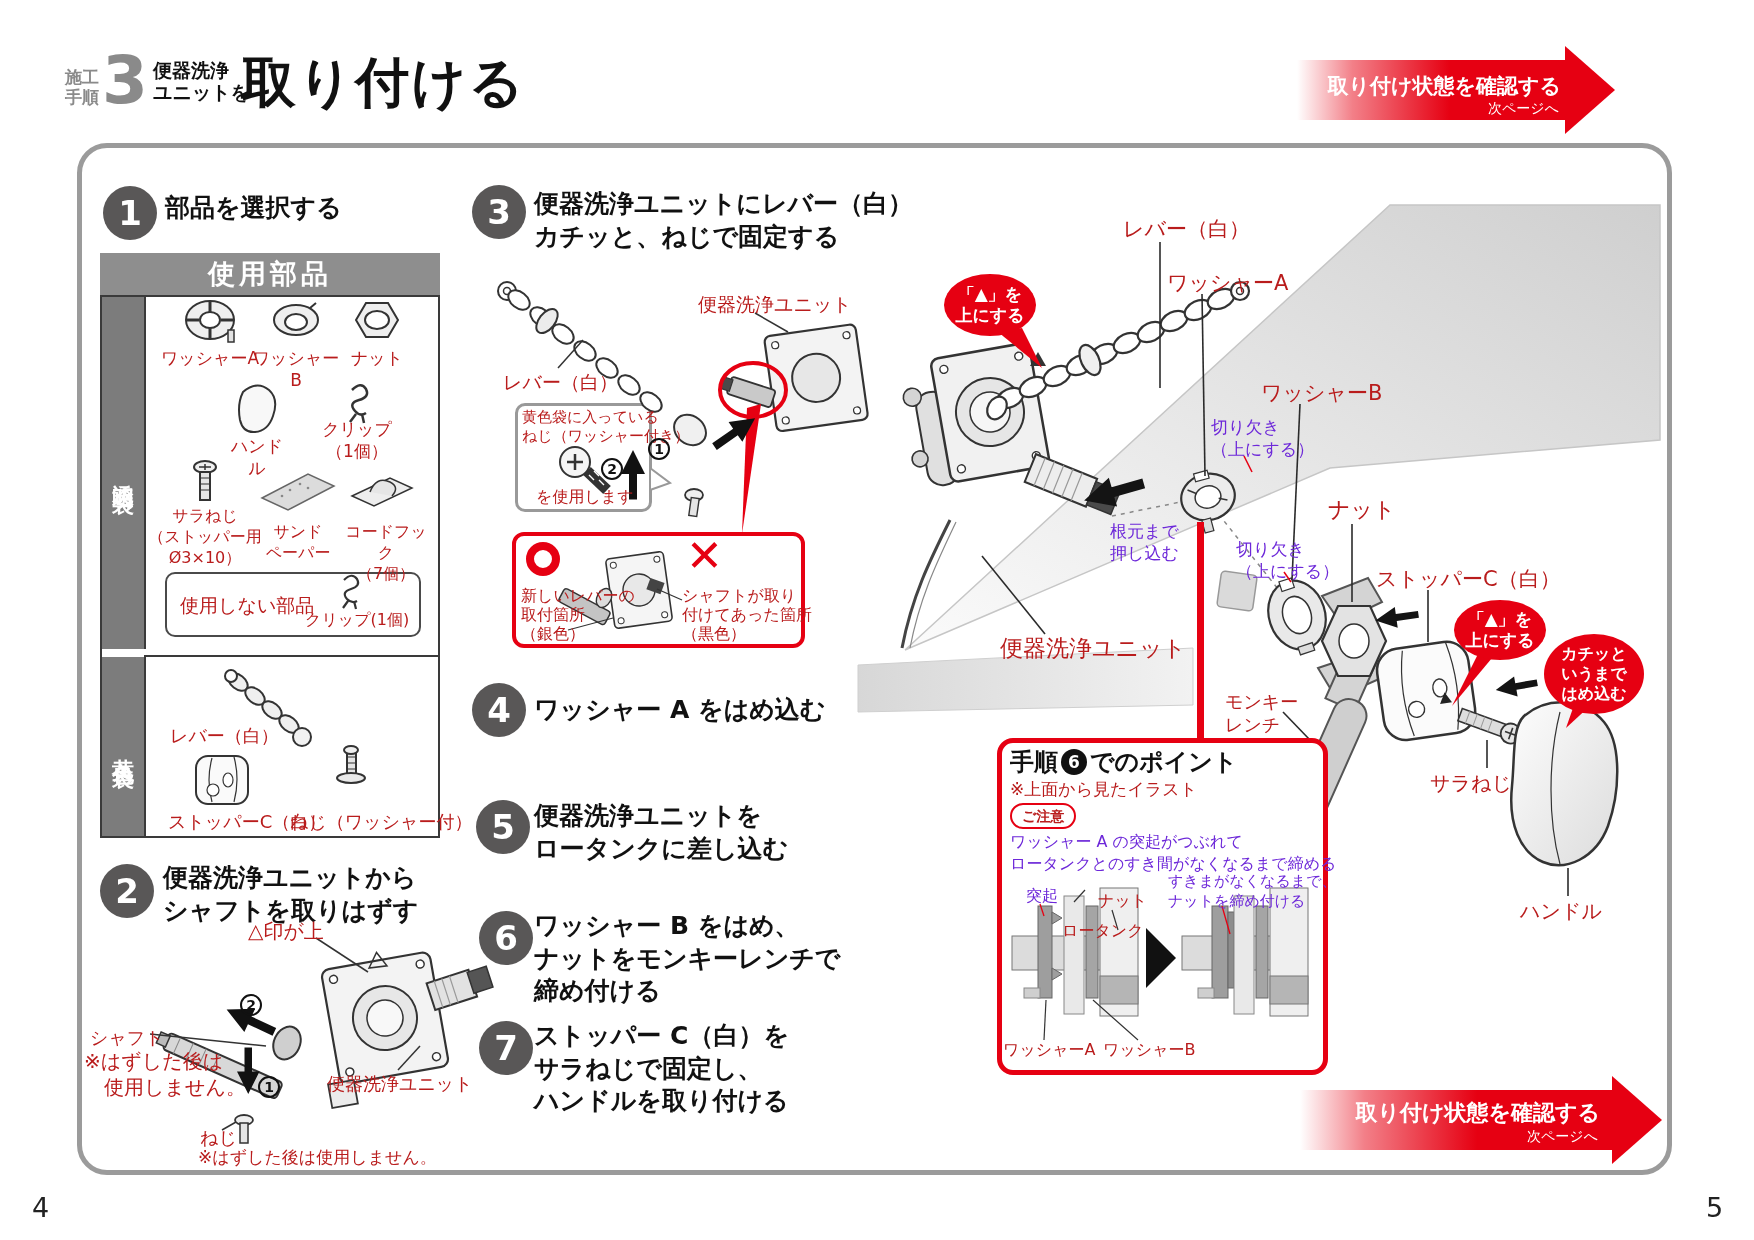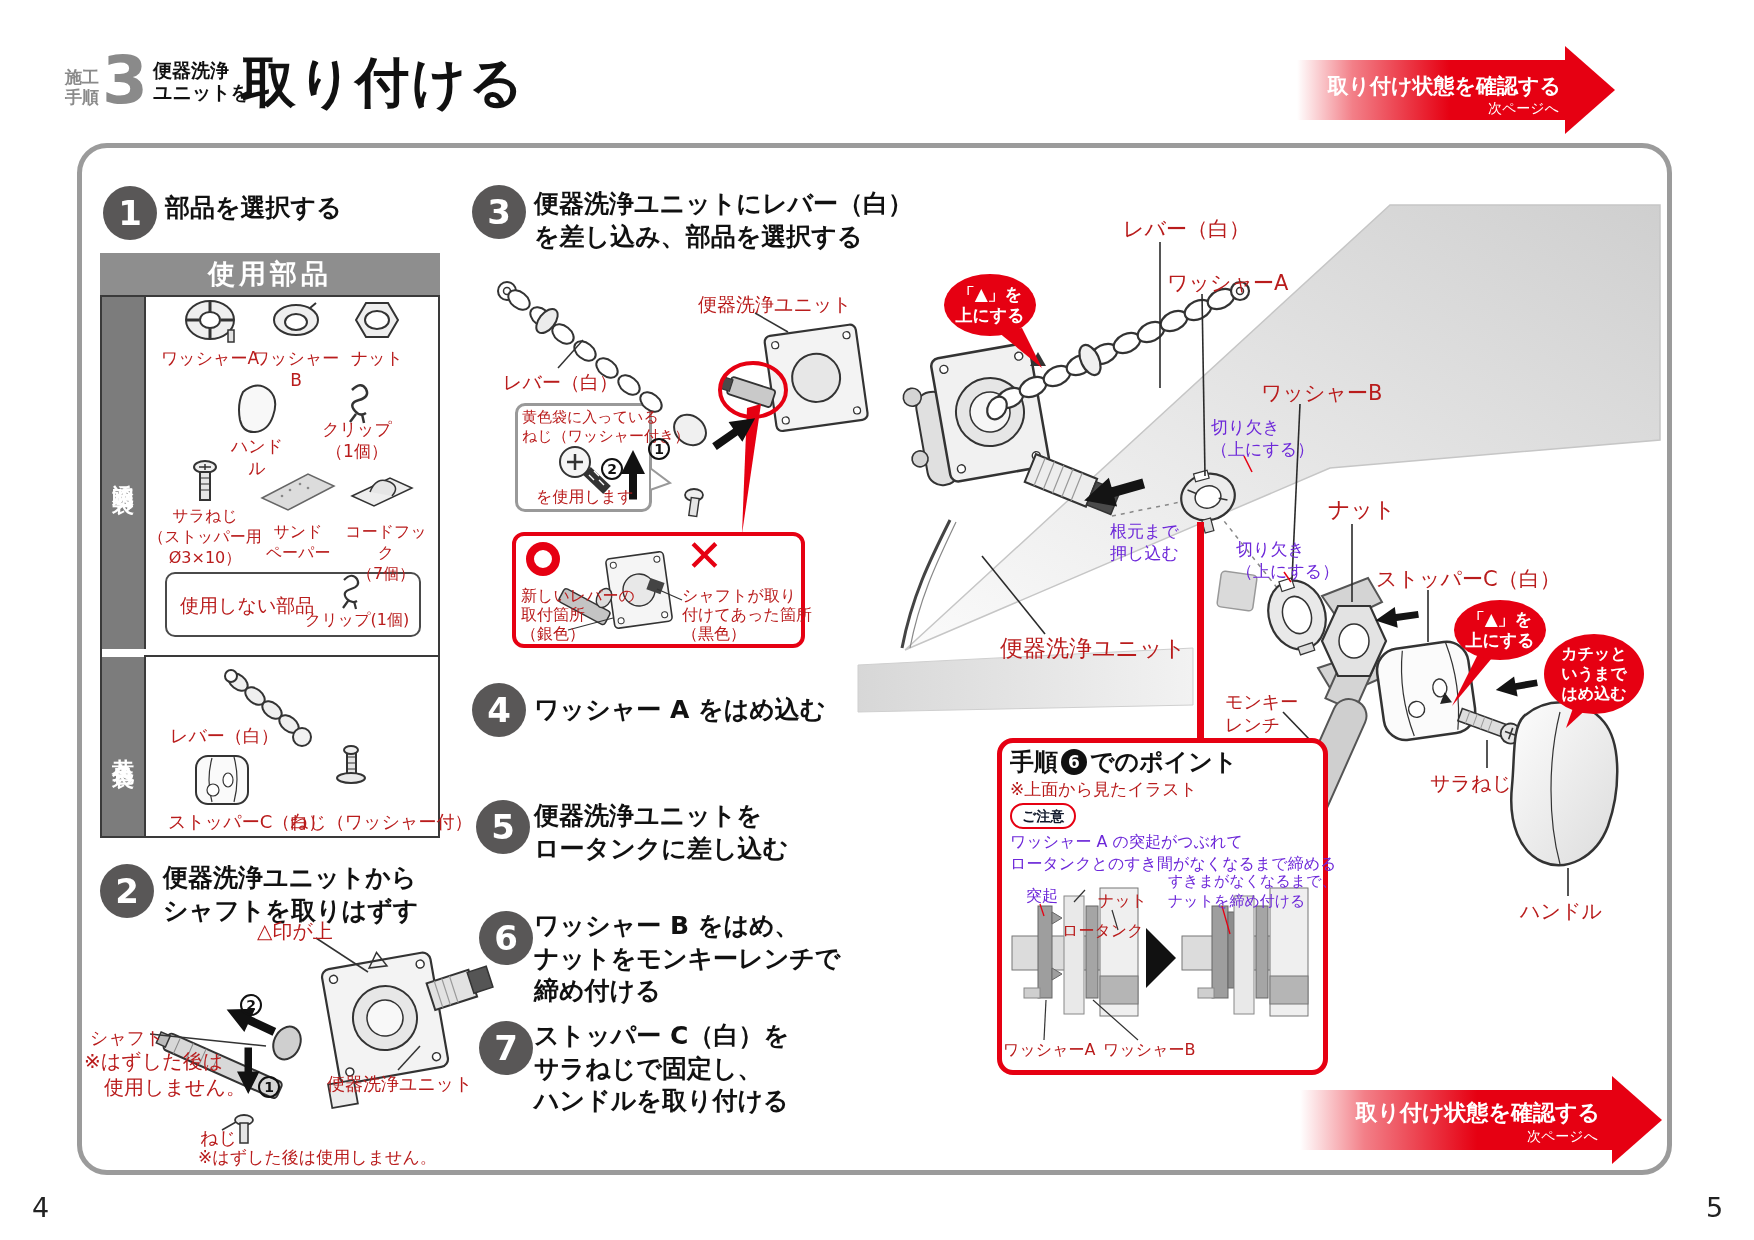--- a/index.html
+++ b/index.html
@@ -47,21 +47,21 @@
   .okmark{position:absolute;left:526px;top:542px;width:34px;height:34px;border:8px solid #e60012;
           border-radius:50%;box-sizing:border-box;z-index:3;}
   .ngmark{position:absolute;left:686px;top:530px;font-size:44px;font-weight:bold;color:#e60012;z-index:3;}
   .pointbox{position:absolute;left:997px;top:738px;width:331px;height:337px;border:5px solid #e60012;
             border-radius:16px;box-sizing:border-box;background:#fff;z-index:2;}
   .pb-title{position:absolute;left:1010px;top:746px;display:flex;align-items:center;font-size:24px;
             font-weight:bold;color:#111;z-index:3;}
   .c6{display:inline-flex;width:26px;height:26px;border-radius:50%;background:#111;color:#fff;
       font-size:17px;font-weight:bold;align-items:center;justify-content:center;margin:0 3px;}
   .caution-badge{position:absolute;left:1010px;top:803px;border:2px solid #e60012;border-radius:14px;
-                 padding:0 10px;height:22px;line-height:22px;color:#0f172a;font-size:14px;font-weight:bold;z-index:3;}
+                 padding:0 10px;height:22px;line-height:22px;color:#b91c1c;font-size:14px;font-weight:bold;z-index:3;}
   
   .bubble{position:absolute;background:#e60012;border-radius:50%;color:#fff;font-weight:bold;
           display:flex;align-items:center;justify-content:center;text-align:center;line-height:1.25;
           white-space:pre-line;z-index:3;}
   
   .ord{position:absolute;width:22px;height:22px;border:2px solid #111;border-radius:50%;box-sizing:border-box;
        font-size:14px;font-weight:bold;color:#111;display:flex;align-items:center;justify-content:center;z-index:3;}
   .pageno{position:absolute;font-size:27px;color:#222;z-index:3;}
   svg{position:absolute;left:0;top:0;z-index:1;}
   #pointsvg{z-index:2;}
@@ -100,21 +100,21 @@
 
   <div class="stepnum" style="left:103px;top:186px;">1</div>
   <div class="steptxt" style="left:165px;top:192px;">部品を選択する</div>
 
   <div class="stepnum" style="left:100px;top:864px;">2</div>
   <div class="steptxt" style="left:163px;top:862px;">便器洗浄ユニットから
 シャフトを取りはずす</div>
 
   <div class="stepnum" style="left:472px;top:185px;">3</div>
   <div class="steptxt" style="left:534px;top:188px;">便器洗浄ユニットにレバー（白）
-を差し込み、部品を選択する</div>
+カチッと、ねじで固定する</div>
 
   <div class="stepnum" style="left:472px;top:683px;">4</div>
   <div class="steptxt" style="left:534px;top:694px;">ワッシャー A をはめ込む</div>
 
   <div class="stepnum" style="left:476px;top:800px;">5</div>
   <div class="steptxt" style="left:534px;top:800px;">便器洗浄ユニットを
 ロータンクに差し込む</div>
 
   <div class="stepnum" style="left:479px;top:911px;">6</div>
   <div class="steptxt" style="left:534px;top:910px;">ワッシャー B をはめ、
@@ -150,21 +150,21 @@
 ペーパー</div>
   <div class="lbl ctr" style="left:340px;top:522px;width:92px;font-size:16px;">コードフック
 （7個）</div>
   <div class="unusedbox"></div>
   <div class="lbl" style="left:180px;top:593px;font-size:19px;">使用しない部品</div>
   <div class="lbl" style="left:305px;top:610px;font-size:16px;">クリップ(1個)</div>
   <div class="lbl" style="left:170px;top:724px;">レバー（白）</div>
   <div class="lbl" style="left:168px;top:810px;">ストッパーC（白）</div>
   <div class="lbl" style="left:290px;top:810px;">ねじ（ワッシャー付）</div>
 
-  <div class="lbl" style="left:257px;top:918px;font-size:20px;">△印が上</div>
+  <div class="lbl" style="left:248px;top:918px;font-size:20px;">△印が上</div>
   <div class="lbl" style="left:90px;top:1026px;">シャフト</div>
   <div class="lbl" style="left:84px;top:1048px;font-size:20px;">※はずした後は
 　使用しません。</div>
   <div class="ord" style="left:240px;top:994px;">2</div>
   <div class="ord" style="left:258px;top:1076px;">1</div>
   <div class="lbl" style="left:327px;top:1072px;">便器洗浄ユニット</div>
   <div class="lbl" style="left:200px;top:1126px;">ねじ</div>
   <div class="lbl" style="left:198px;top:1146px;font-size:17px;">※はずした後は使用しません。</div>
 
   <div class="lbl" style="left:698px;top:292px;font-size:19px;">便器洗浄ユニット</div>

